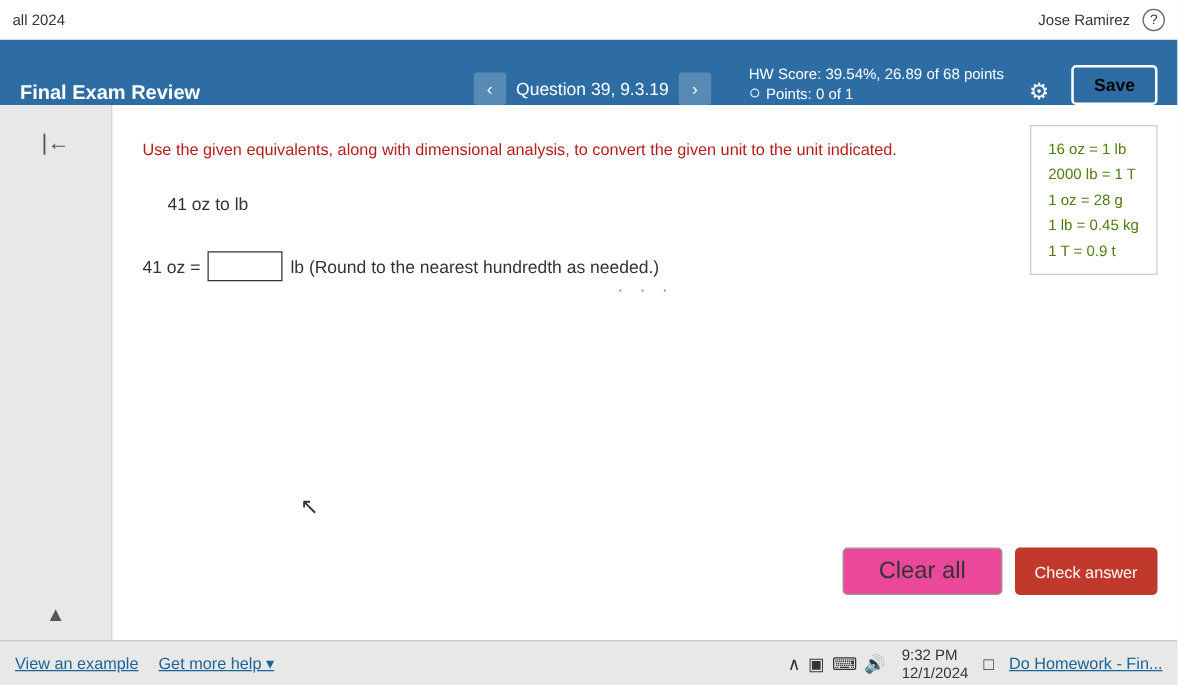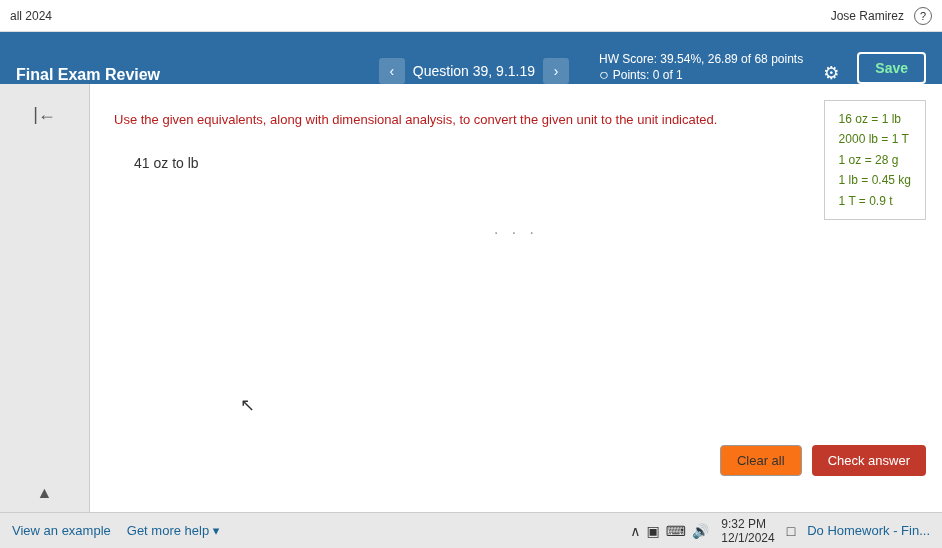--- a/index.html
+++ b/index.html
@@ -63,21 +63,21 @@
       background: none;
       border: none;
       color: #fff;
       font-size: 18px;
       cursor: pointer;
       margin-left: 10px;
     }
     .save-btn {
       background: #2d6da3;
       border: 2px solid #fff;
-      color: #86efac;
+      color: #000000;
       padding: 6px 16px;
       border-radius: 4px;
       font-size: 14px;
       font-weight: bold;
       cursor: pointer;
       margin-left: 8px;
     }
 
     
     .main-content {
@@ -165,26 +165,26 @@
 
     
     .action-bar {
       position: absolute;
       bottom: 36px;
       right: 16px;
       display: flex;
       gap: 10px;
     }
     .clear-all-btn {
-      background: #f97316;
+      background: #ec4899;
       border: 1px solid #999;
       color: #333;
-      padding: 7px 16px;
+      padding: 7px 28px;
       border-radius: 4px;
-      font-size: 13px;
+      font-size: 19px;
       cursor: pointer;
     }
     .check-answer-btn {
       background: #c0392b;
       border: none;
       color: #fff;
       padding: 7px 16px;
       border-radius: 4px;
       font-size: 13px;
       cursor: pointer;
@@ -202,20 +202,21 @@
       align-items: center;
       padding: 0 12px;
       gap: 16px;
       border-top: 1px solid #ccc;
       font-size: 13px;
       color: #333;
     }
     .taskbar-link {
       color: #1a6496;
       cursor: pointer;
+      text-decoration: underline;
       font-size: 13px;
     }
     .taskbar-right {
       margin-left: auto;
       display: flex;
       align-items: center;
       gap: 12px;
       font-size: 11px;
       color: #333;
     }
@@ -250,21 +251,21 @@
     <span>Jose Ramirez</span>
     <span style="cursor:pointer;border:1px solid #666;border-radius:50%;width:18px;height:18px;display:inline-flex;align-items:center;justify-content:center;font-size:11px;">?</span>
   </div>
 </div>
 
 <div class="header">
   <span class="header-title">Final Exam Review</span>
 
   <div class="header-nav">
     <button class="nav-arrow">‹</button>
-    <span>Question 39, 9.1.19</span>
+    <span>Question 39, 9.3.19</span>
     <button class="nav-arrow">›</button>
   </div>
 
   <div class="header-score">
     <div>HW Score: 39.54%, 26.89 of 68 points</div>
     <div style="display:flex;align-items:center;gap:4px;">
       <span style="font-size:16px;">○</span>
       <span>Points: 0 of 1</span>
     </div>
   </div>
@@ -290,20 +291,25 @@
       <div>1 T = 0.9 t</div>
     </div>
 
     <p class="problem-instruction">Use the given equivalents, along with dimensional analysis, to convert the given unit to the unit indicated.</p>
     <p class="problem-unit">41 oz to lb</p>
 
     <div class="dots-indicator">· · ·</div>
 
     <div class="cursor-arrow">↖</div>
 
+    <div class="answer-row">
+      <span>41 oz =</span>
+      <input class="answer-input" type="text" value="" style="">
+      <span>lb  (Round to the nearest hundredth as needed.)</span>
+    </div>
 
     <div class="action-bar">
       <button class="clear-all-btn">Clear all</button>
       <button class="check-answer-btn">Check answer</button>
     </div>
 
   </div>
 </div>
 
 <div class="taskbar">

